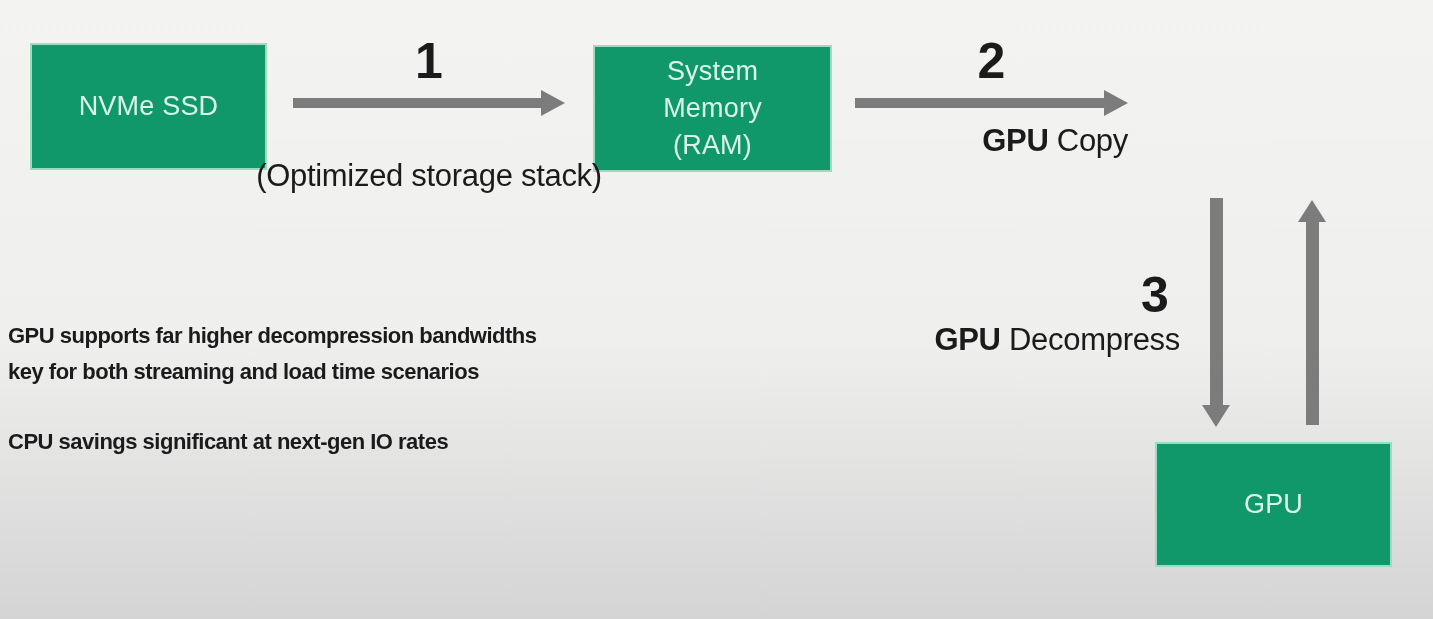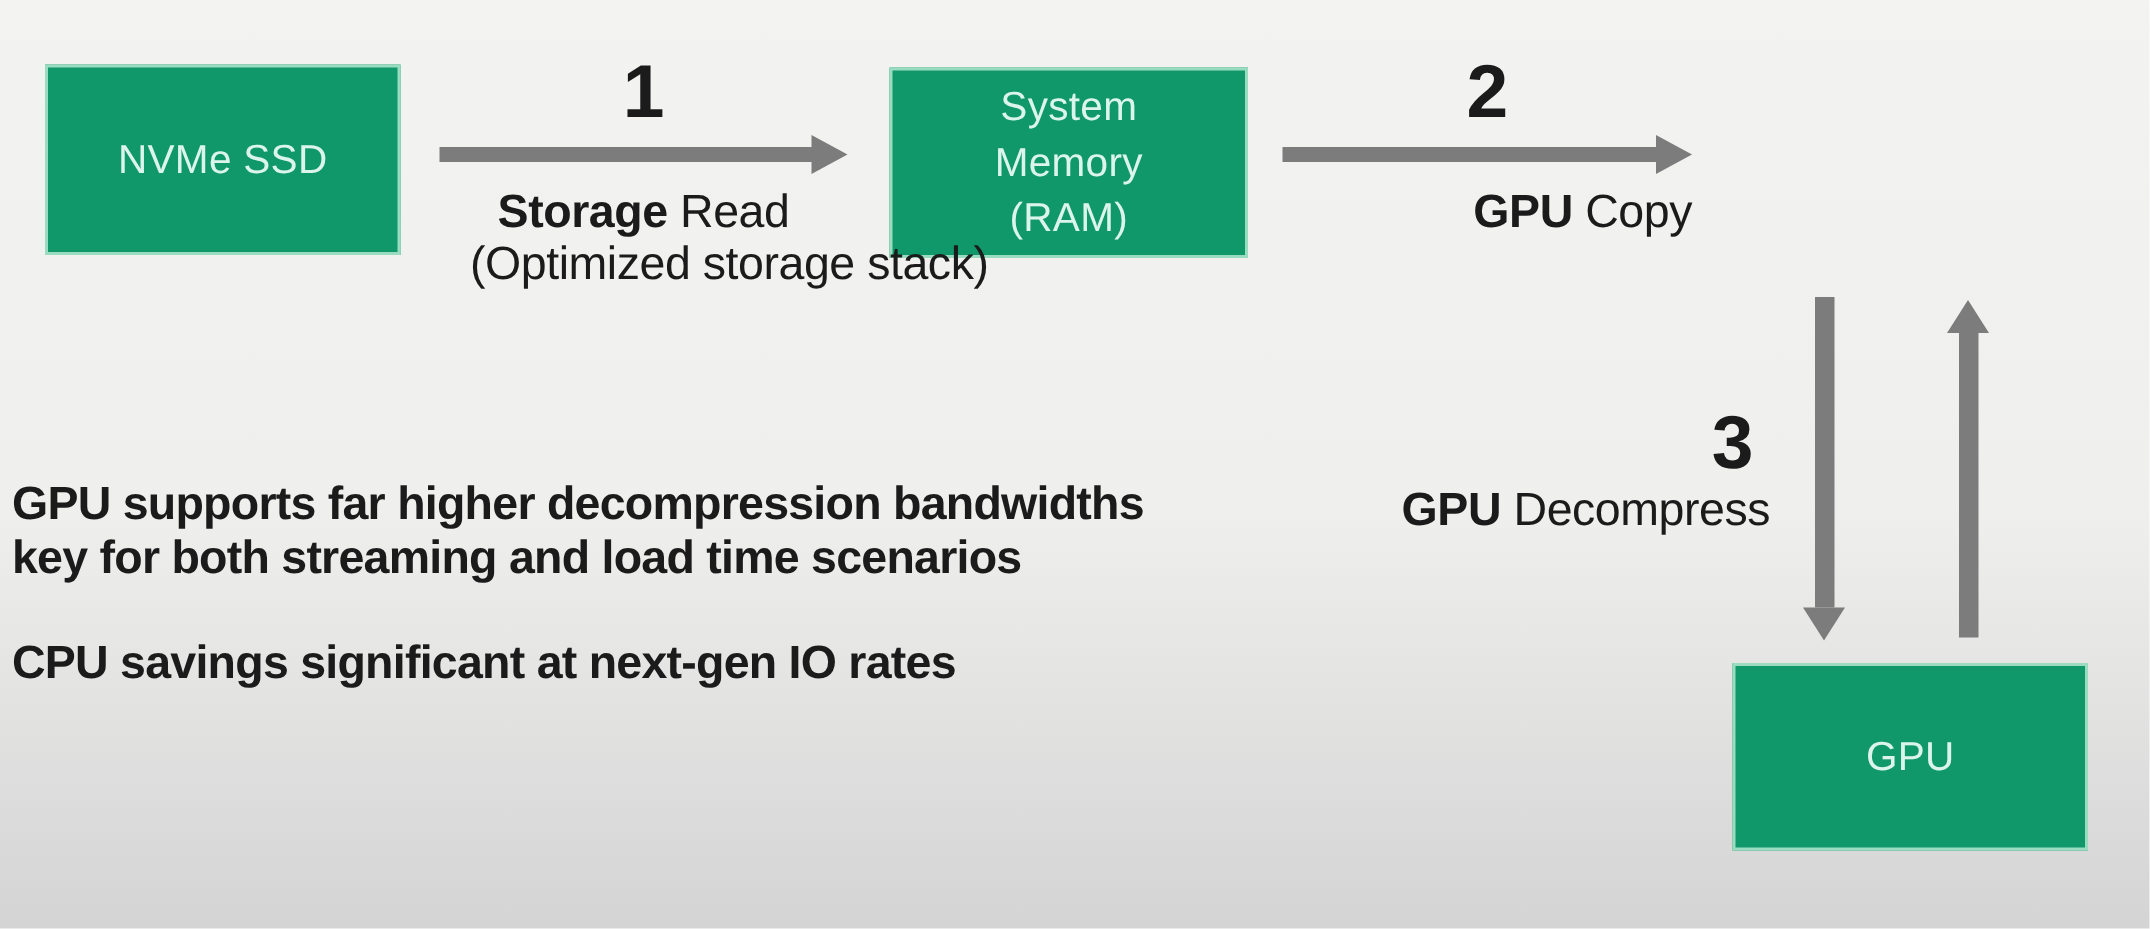--- a/index.html
+++ b/index.html
@@ -33,21 +33,21 @@
   #step2-num{left:855px; top:36px; width:273px;}
   #step3-num{left:1105px;top:270px;width:100px;}
 
   .step-label{
     position:absolute; color:var(--text-dark); font-size:31px;
     line-height:36px; letter-spacing:-0.3px; text-align:center;
   }
   .step-label b{font-weight:700;}
   .step-label span{font-weight:400;}
   #step1-label{left:229px; top:123px; width:400px;}
-  #step1-sub  {left:199px; top:158px; width:460px; font-weight:400;text-align:right;}
+  #step1-sub  {left:199px; top:158px; width:460px; font-weight:400;}
   #step2-label{left:855px; top:123px; width:273px;text-align:right;}
   #step3-label{left:880px; top:322px; width:300px; text-align:right;}
 
   .harrow{position:absolute; height:26px;}
   #arrow1{left:293px; top:90px; width:272px;}
   #arrow2{left:855px; top:90px; width:273px;}
   .harrow .shaft{position:absolute; left:0; right:22px; top:8px; height:10px; background:var(--arrow-gray);}
   .harrow .head{
     position:absolute; right:0; top:0; width:0; height:0;
     border-top:13px solid transparent; border-bottom:13px solid transparent;
@@ -59,21 +59,21 @@
   .varrow .vshaft{position:absolute; left:8px; width:13px; background:var(--arrow-gray);}
   #arrow3-down .vshaft{top:0; height:207px;}
   #arrow-up   .vshaft{top:22px; height:203px;}
   .varrow .vhead{position:absolute; left:0; width:0; height:0;
     border-left:14px solid transparent; border-right:14px solid transparent;}
   #arrow3-down .vhead{bottom:0; border-top:22px solid var(--arrow-gray);}
   #arrow-up   .vhead{top:0; border-bottom:22px solid var(--arrow-gray);}
 
   .notes{
     position:absolute; left:8px; top:318px; width:780px;
-    color:var(--text-dark); font-size:31px; font-weight:700;
+    color:var(--text-dark); font-size:22px; font-weight:700;
     line-height:36px; letter-spacing:-0.5px;
   }
   .notes p{margin:0;}
   .notes p + p{margin-top:34px;}
 </style>
 </head>
 <body>
 
 <div class="canvas">
 
@@ -89,23 +89,20 @@
 
 
   <div class="node" id="node-gpu">
     <div>GPU</div>
   </div>
 
   <div class="step-num" id="step1-num">1</div>
   <div class="harrow" id="arrow1">
     <div class="shaft"></div>
     <div class="head"></div>
-  </div>
-  <div class="step-label" id="step1-label">
-    <b>Storage</b><span> Read</span>
   </div>
   <div class="step-label" id="step1-sub">(Optimized storage stack)</div>
 
   <div class="step-num" id="step2-num">2</div>
   <div class="harrow" id="arrow2">
     <div class="shaft"></div>
     <div class="head"></div>
   </div>
   <div class="step-label" id="step2-label">
     <b>GPU</b><span> Copy</span>

